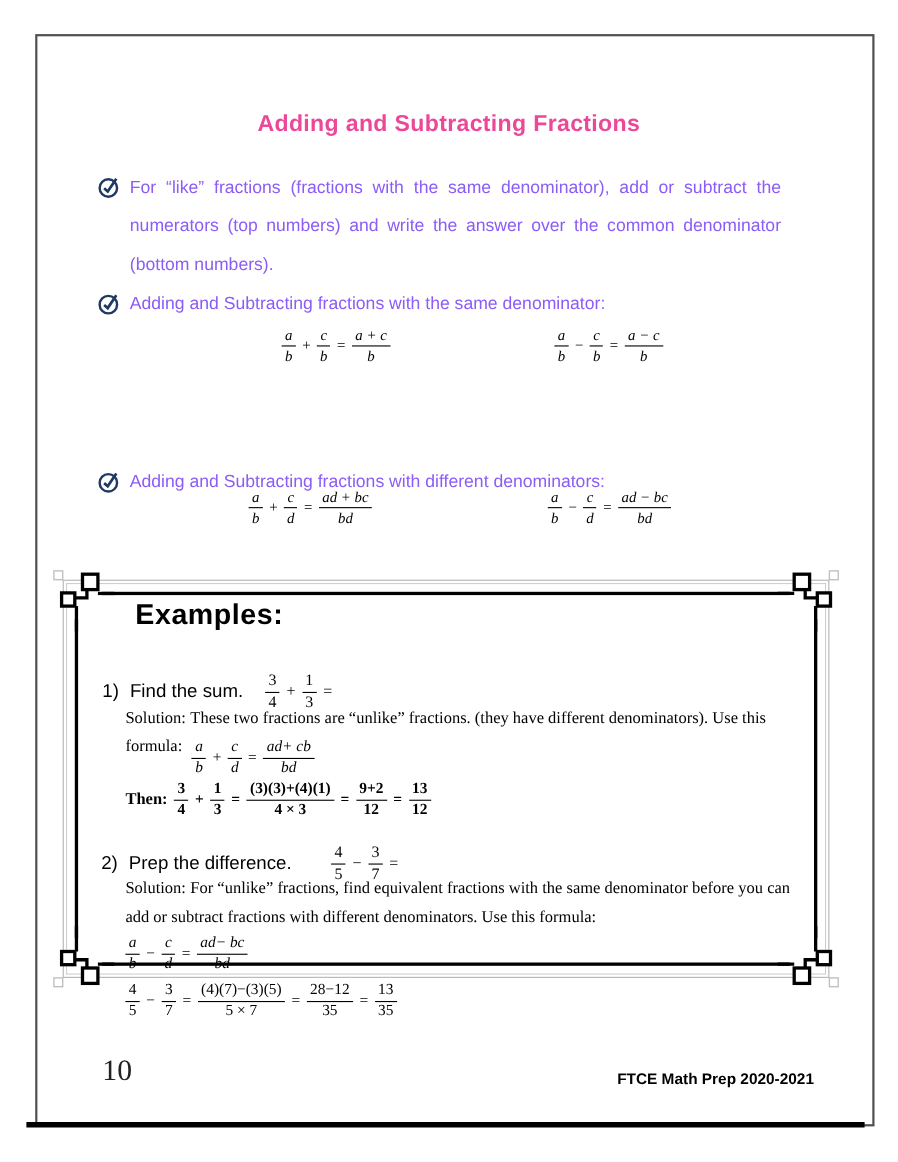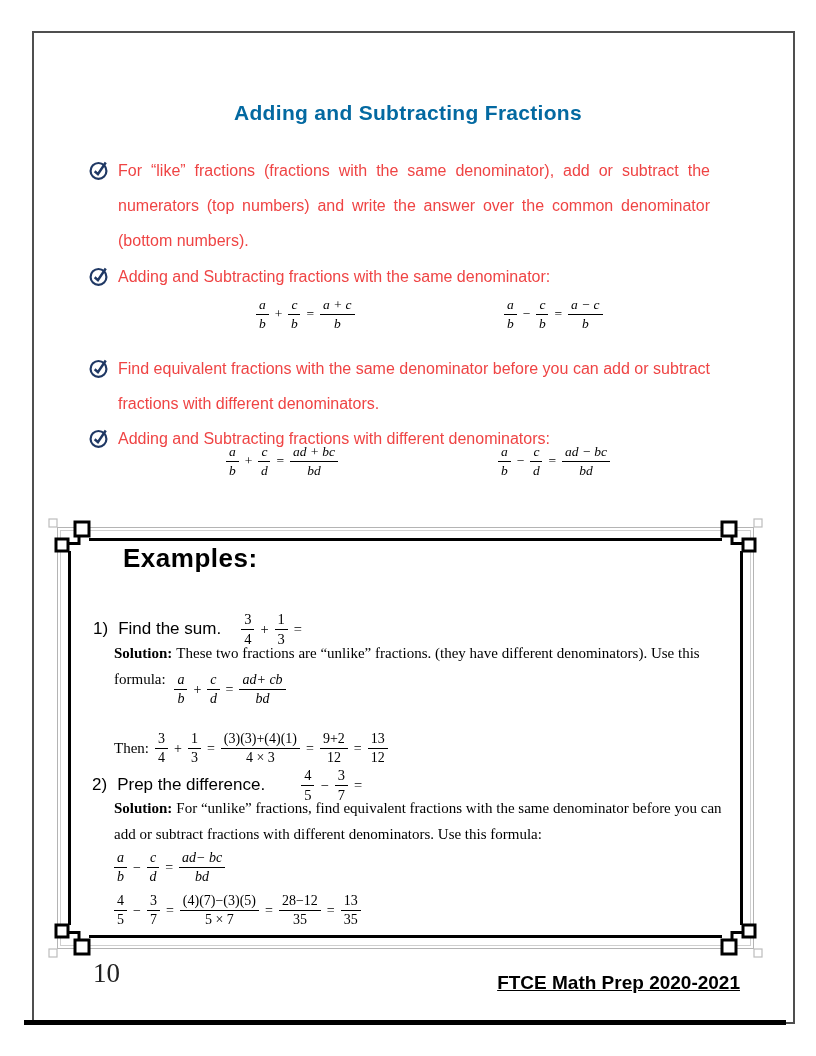--- a/index.html
+++ b/index.html
@@ -3,67 +3,67 @@
 <meta charset="utf-8">
 <style>
   html,body{margin:0;padding:0;background:#ffffff;}
   .sheet{position:relative;width:816px;height:1056px;background:#fff;overflow:hidden;color:#111;}
 
   
   .page-frame{position:absolute;left:32px;top:31px;width:759px;height:989px;border:2px solid #4f4f4f;}
   .page-bottom-bar{position:absolute;left:24px;top:1020px;width:762px;height:5px;background:#000;}
 
   .title{position:absolute;top:101px;left:0;right:0;text-align:center;
-         font-family:"Liberation Sans",sans-serif;font-weight:bold;font-size:21px;letter-spacing:.3px;color:#0369a1;}
+         font-family:"Liberation Sans",sans-serif;font-weight:bold;font-size:21px;letter-spacing:.3px;color:#ec4899;}
 
   
   .bullet{position:absolute;left:88px;display:flex;align-items:flex-start;}
   .bullet .check{flex:0 0 auto;margin:6px 9px 0 0;}
-  .bullet-text{font-family:"Liberation Sans",sans-serif;font-size:16px;line-height:35px;color:#ef4444;}
+  .bullet-text{font-family:"Liberation Sans",sans-serif;font-size:16px;line-height:35px;color:#8b5cf6;}
   .bullet-text.wrap{width:592px;text-align:justify;}
 
   
   .math{font-family:"Liberation Serif",serif;font-size:13.5px;display:inline-flex;align-items:center;color:#000;}
   .frac{display:inline-flex;flex-direction:column;align-items:center;line-height:1.15;vertical-align:middle;}
   .num{border-bottom:1.4px solid #000;padding:0 3px 1px;text-align:center;}
   .den{padding-top:1px;text-align:center;}
   .op{margin:0 6px;font-style:normal;}
   .math-it .num,.math-it .den{font-style:italic;}
   .formula-abs{position:absolute;}
 
   
-  .ex-box{position:absolute;left:57px;top:527px;width:697px;height:422px;}
+  .ex-box{position:absolute;left:57px;top:527px;width:697px;height:362px;}
   .ex-outer1{position:absolute;inset:0;border:1px solid #b4b4b4;}
   .ex-outer2{position:absolute;inset:3px;border:1px solid #cfcfcf;}
   .edge{position:absolute;background:#000;}
   .edge.t{left:36px;right:36px;top:11px;height:3px;}
   .edge.b{left:36px;right:36px;bottom:11px;height:3px;}
   .edge.l{top:36px;bottom:36px;left:11px;width:3px;}
   .edge.r{top:36px;bottom:36px;right:11px;width:3px;}
   .orn{position:absolute;width:56px;height:56px;overflow:visible;}
   .orn.tl{left:-9px;top:-9px;}
   .orn.tr{right:-9px;top:-9px;transform:scaleX(-1);}
   .orn.bl{left:-9px;bottom:-9px;transform:scaleY(-1);}
   .orn.br{right:-9px;bottom:-9px;transform:scale(-1,-1);}
 
   .ex-heading{position:absolute;left:66px;top:16px;font-family:"Liberation Sans",sans-serif;
               font-weight:bold;font-size:26px;letter-spacing:.5px;color:#000;}
   .ex-row{position:absolute;display:flex;align-items:center;font-family:"Liberation Sans",sans-serif;font-size:17px;color:#000;}
   .ex-row .ex-num{margin-right:10px;}
   .ex-row .math{font-size:14.5px;}
   .sol{position:absolute;width:628px;font-family:"Liberation Serif",serif;font-size:15px;line-height:26px;color:#000;}
-  .sol-label{font-weight:bold;margin-right:4px;margin-top:48px;}
+  .sol-label{font-weight:normal;margin-right:4px;margin-top:48px;}
   .sol .math{font-size:14px;margin-left:5px;}
   .work{position:absolute;display:flex;align-items:center;font-family:"Liberation Serif",serif;color:#000;}
   .then-label{font-size:15px;margin-right:6px;}
   .work .math{font-size:14px;}
 
   .footer-num{position:absolute;left:93px;top:958px;font-family:"Liberation Serif",serif;font-size:27px;color:#222;}
   .footer-right{position:absolute;right:76px;top:972px;font-family:"Liberation Sans",sans-serif;
-                font-weight:bold;font-size:19px;color:#000;text-decoration:underline;}
+                font-weight:bold;font-size:14px;color:#000;}
 </style>
 </head>
 <body>
 
 <svg width="0" height="0" style="position:absolute">
   <defs>
     <g id="check-glyph" fill="none" stroke="#1f3864">
       <circle cx="11" cy="12.5" r="8.3" stroke-width="2.3"></circle>
       <path d="M7 12.8 L10.4 15.8 L18.6 3.6" stroke-width="2.6"></path>
     </g>
@@ -124,26 +124,20 @@
         <span class="num">c</span>
         <span class="den">b</span>
       </span>
       <span class="op">=</span>
       <span class="frac">
         <span class="num">a − c</span>
         <span class="den">b</span>
       </span>
     </span>
 
-  <div class="bullet" style="top:351px;">
-    <svg class="check" width="21" height="21" viewBox="0 0 22 22" style="overflow:visible">
-        <use href="#check-glyph"></use>
-      </svg>
-    <div class="bullet-text wrap">Find equivalent fractions with the same denominator before you can add or subtract fractions with different denominators.</div>
-  </div>
 
   <div class="bullet" style="top:421px;">
     <svg class="check" width="21" height="21" viewBox="0 0 22 22" style="overflow:visible">
         <use href="#check-glyph"></use>
       </svg>
     <div class="bullet-text">Adding and Subtracting fractions with different denominators:</div>
   </div>
 
   <span class="math math-it formula-abs" style="left:226px;top:444px;">
       <span class="frac">
@@ -228,21 +222,21 @@
             <span class="num">c</span>
             <span class="den">d</span>
           </span>
           <span class="op">=</span>
           <span class="frac">
             <span class="num">ad+ cb</span>
             <span class="den">bd</span>
           </span>
         </span>
     </div>
-    <div class="work" style="left:57px;top:204px;">
+    <div class="work" style="left:57px;top:183px;font-weight:bold;">
       <span class="then-label">Then:</span>
       <span class="math">
           <span class="frac">
             <span class="num">3</span>
             <span class="den">4</span>
           </span>
           <span class="op">+</span>
           <span class="frac">
             <span class="num">1</span>
             <span class="den">3</span>

